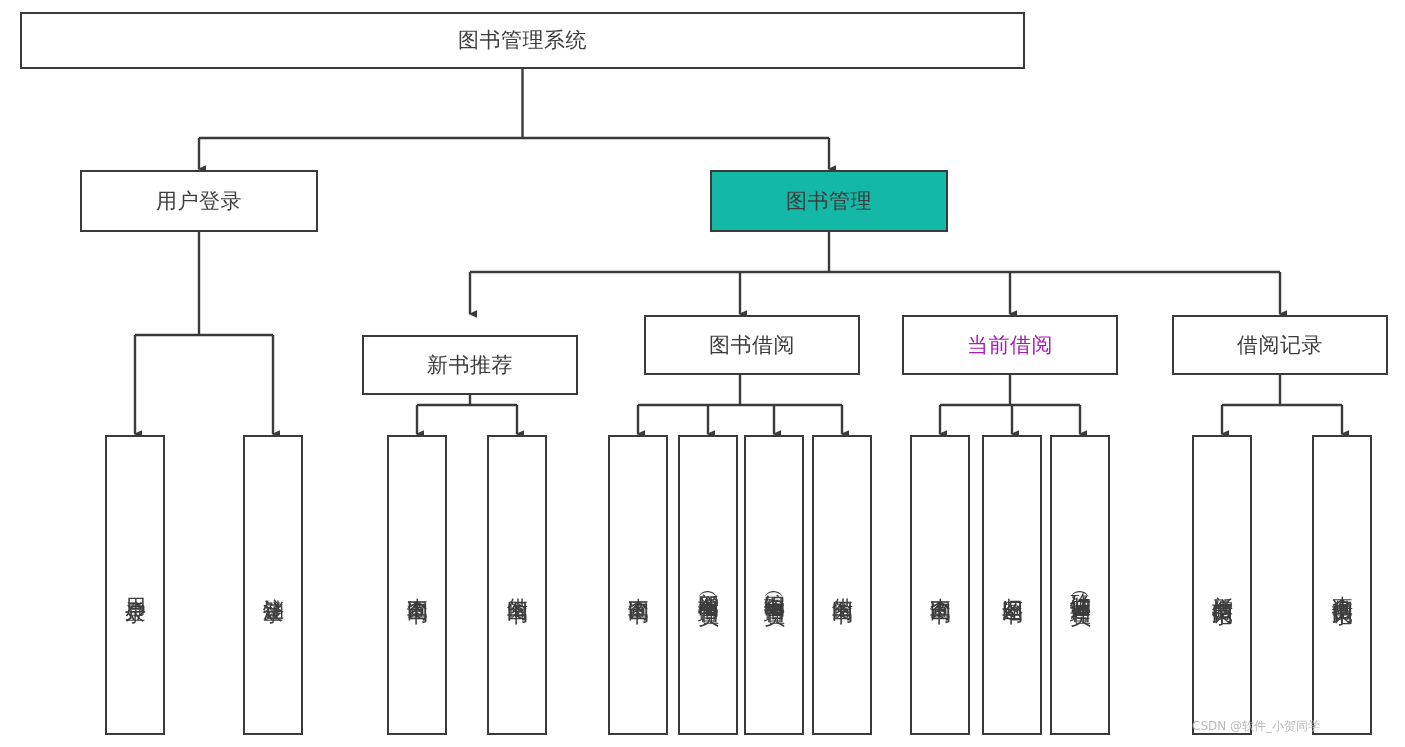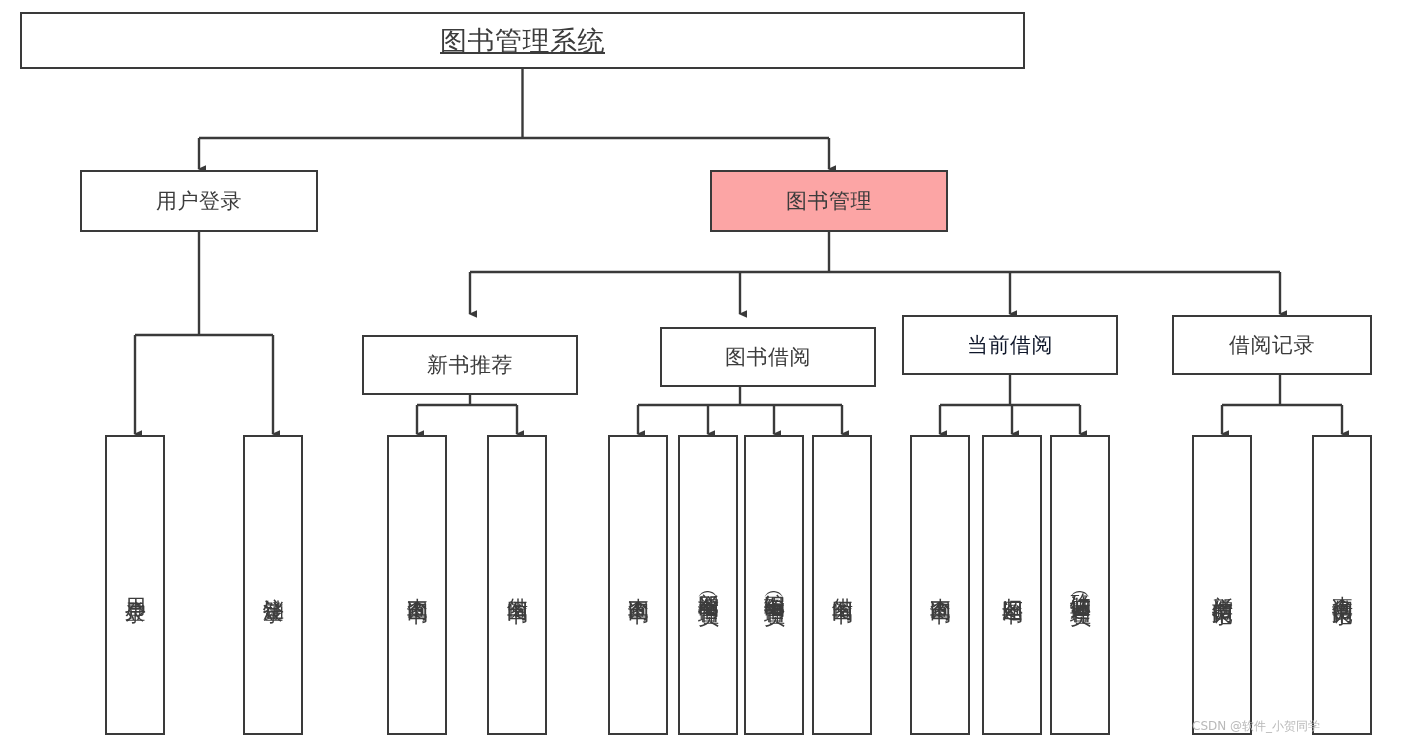--- a/index.html
+++ b/index.html
@@ -47,21 +47,21 @@
   .node.horiz .label {
     writing-mode: horizontal-tb;
     font-size: 21px;
   }
   .node.vert .label {
     writing-mode: vertical-rl;
     text-orientation: upright;
     font-size: 21px;
     letter-spacing: 2px;
   }
-  .node.root .label { font-size: 27px; text-decoration: underline; }
+  .node.root .label { font-size: 21px; }
   .watermark {
     position: absolute;
     color: #b9b9b9;
     font-size: 12px;
     white-space: nowrap;
     font-family: "DejaVu Sans", "Liberation Sans", sans-serif;
   }
 </style>
 </head>
 <body>
@@ -109,33 +109,33 @@
         <line x1="1342" y1="405" x2="1342" y2="434" stroke="#3a3a3a" stroke-width="2.4" marker-end="url(#arrowhead)"></line>
       </g>
   </svg>
   <div id="node-layer">
       <div class="node horiz root" style="left: 20px; top: 12px; width: 1005px; height: 57px; border-color: rgb(58, 58, 58); background: rgb(255, 255, 255);">
         <span class="label" style="color: rgb(60, 60, 60);">图书管理系统</span>
       </div>
       <div class="node horiz" style="left: 80px; top: 170px; width: 238px; height: 62px; border-color: rgb(58, 58, 58); background: rgb(255, 255, 255);">
         <span class="label" style="color: rgb(60, 60, 60);">用户登录</span>
       </div>
-      <div class="node horiz" style="left: 710px; top: 170px; width: 238px; height: 62px; border-color: rgb(58, 58, 58); background: #fca5a5;">
+      <div class="node horiz" style="left: 710px; top: 170px; width: 238px; height: 62px; border-color: rgb(58, 58, 58); background: #14b8a6;">
         <span class="label" style="color: rgb(60, 60, 60);">图书管理</span>
       </div>
       <div class="node horiz" style="left: 362px; top: 315px; width: 216px; height: 60px; border-color: rgb(58, 58, 58); background: rgb(255, 255, 255); margin-top: 20px;">
         <span class="label" style="color: rgb(60, 60, 60);">新书推荐</span>
       </div>
-      <div class="node horiz" style="left: 660px; top: 315px; width: 216px; height: 60px; border-color: rgb(58, 58, 58); background: rgb(255, 255, 255); margin-top: 12px;">
+      <div class="node horiz" style="left: 644px; top: 315px; width: 216px; height: 60px; border-color: rgb(58, 58, 58); background: rgb(255, 255, 255);">
         <span class="label" style="color: rgb(60, 60, 60);">图书借阅</span>
       </div>
       <div class="node horiz" style="left: 902px; top: 315px; width: 216px; height: 60px; border-color: rgb(58, 58, 58); background: rgb(255, 255, 255);">
-        <span class="label" style="color: #0f172a;">当前借阅</span>
+        <span class="label" style="color: #a21caf;">当前借阅</span>
       </div>
-      <div class="node horiz" style="left: 1172px; top: 315px; width: 200px; height: 60px; border-color: rgb(58, 58, 58); background: rgb(255, 255, 255);">
+      <div class="node horiz" style="left: 1172px; top: 315px; width: 216px; height: 60px; border-color: rgb(58, 58, 58); background: rgb(255, 255, 255);">
         <span class="label" style="color: rgb(60, 60, 60);">借阅记录</span>
       </div>
       <div class="node vert" style="left: 105px; top: 435px; width: 60px; height: 300px; border-color: rgb(58, 58, 58); background: rgb(255, 255, 255);">
         <span class="label" style="color: rgb(60, 60, 60);">用户登录</span>
       </div>
       <div class="node vert" style="left: 243px; top: 435px; width: 60px; height: 300px; border-color: rgb(58, 58, 58); background: rgb(255, 255, 255);">
         <span class="label" style="color: rgb(60, 60, 60);">注销登录</span>
       </div>
       <div class="node vert" style="left: 387px; top: 435px; width: 60px; height: 300px; border-color: rgb(58, 58, 58); background: rgb(255, 255, 255);">
         <span class="label" style="color: rgb(60, 60, 60);">查询图书</span>

